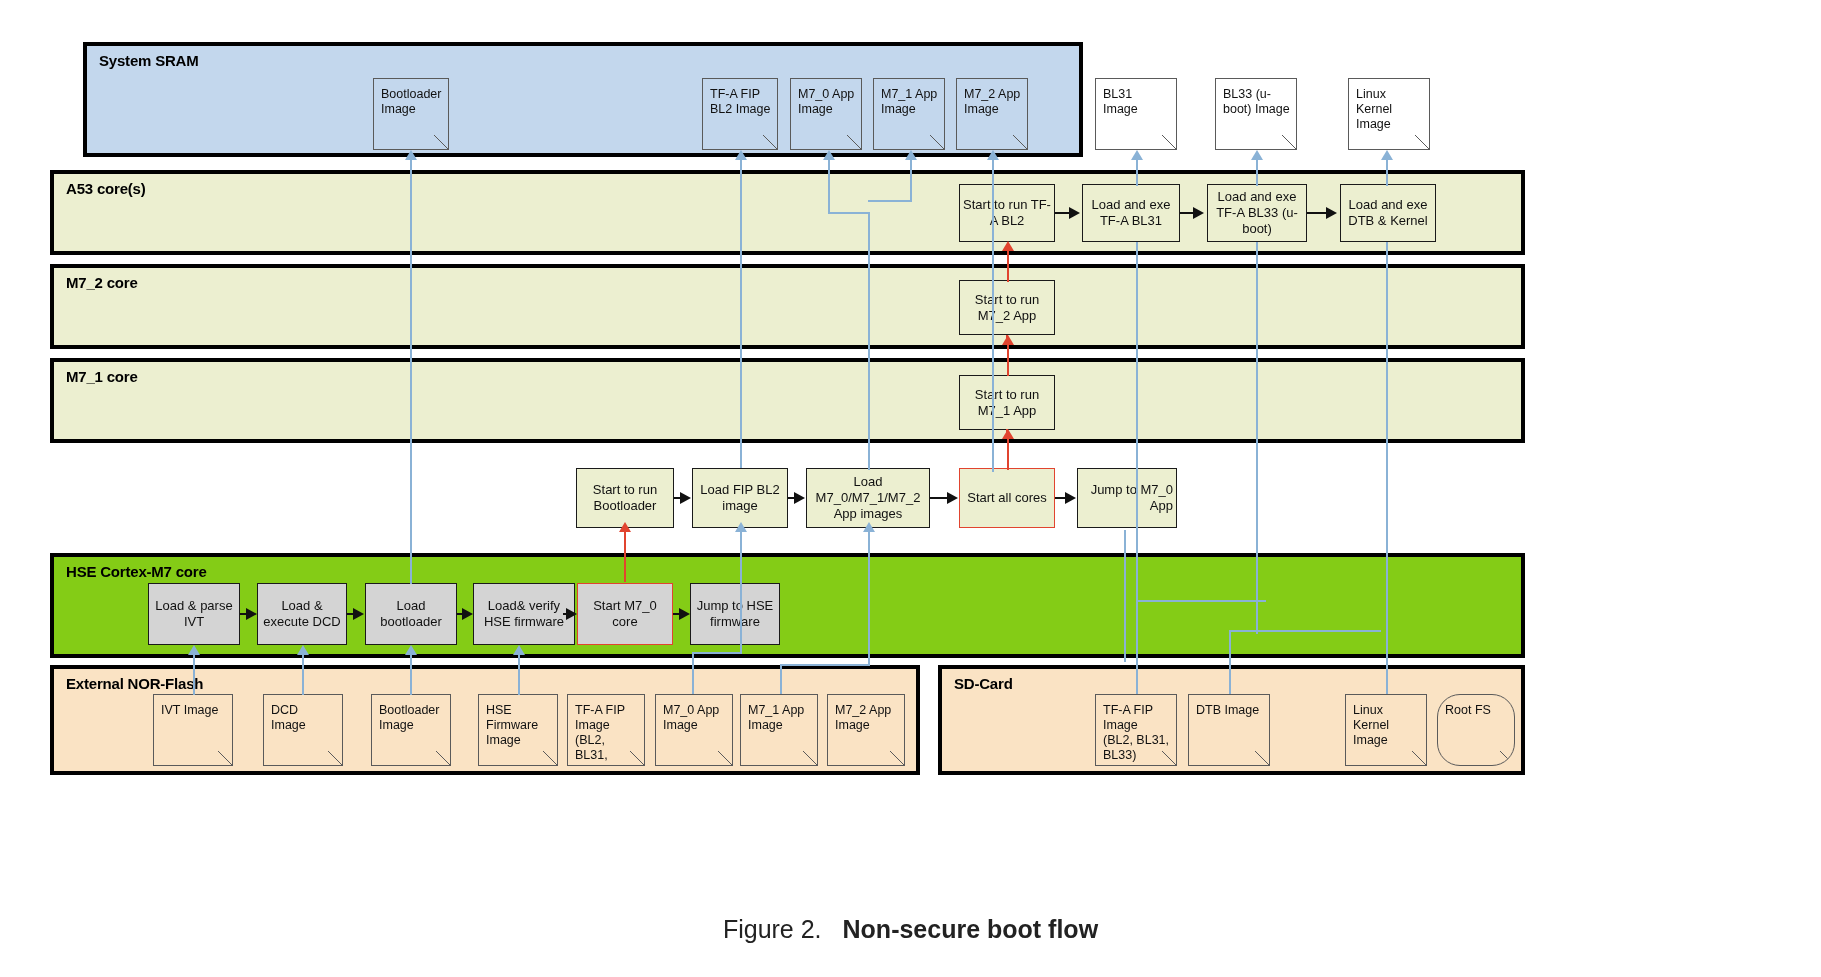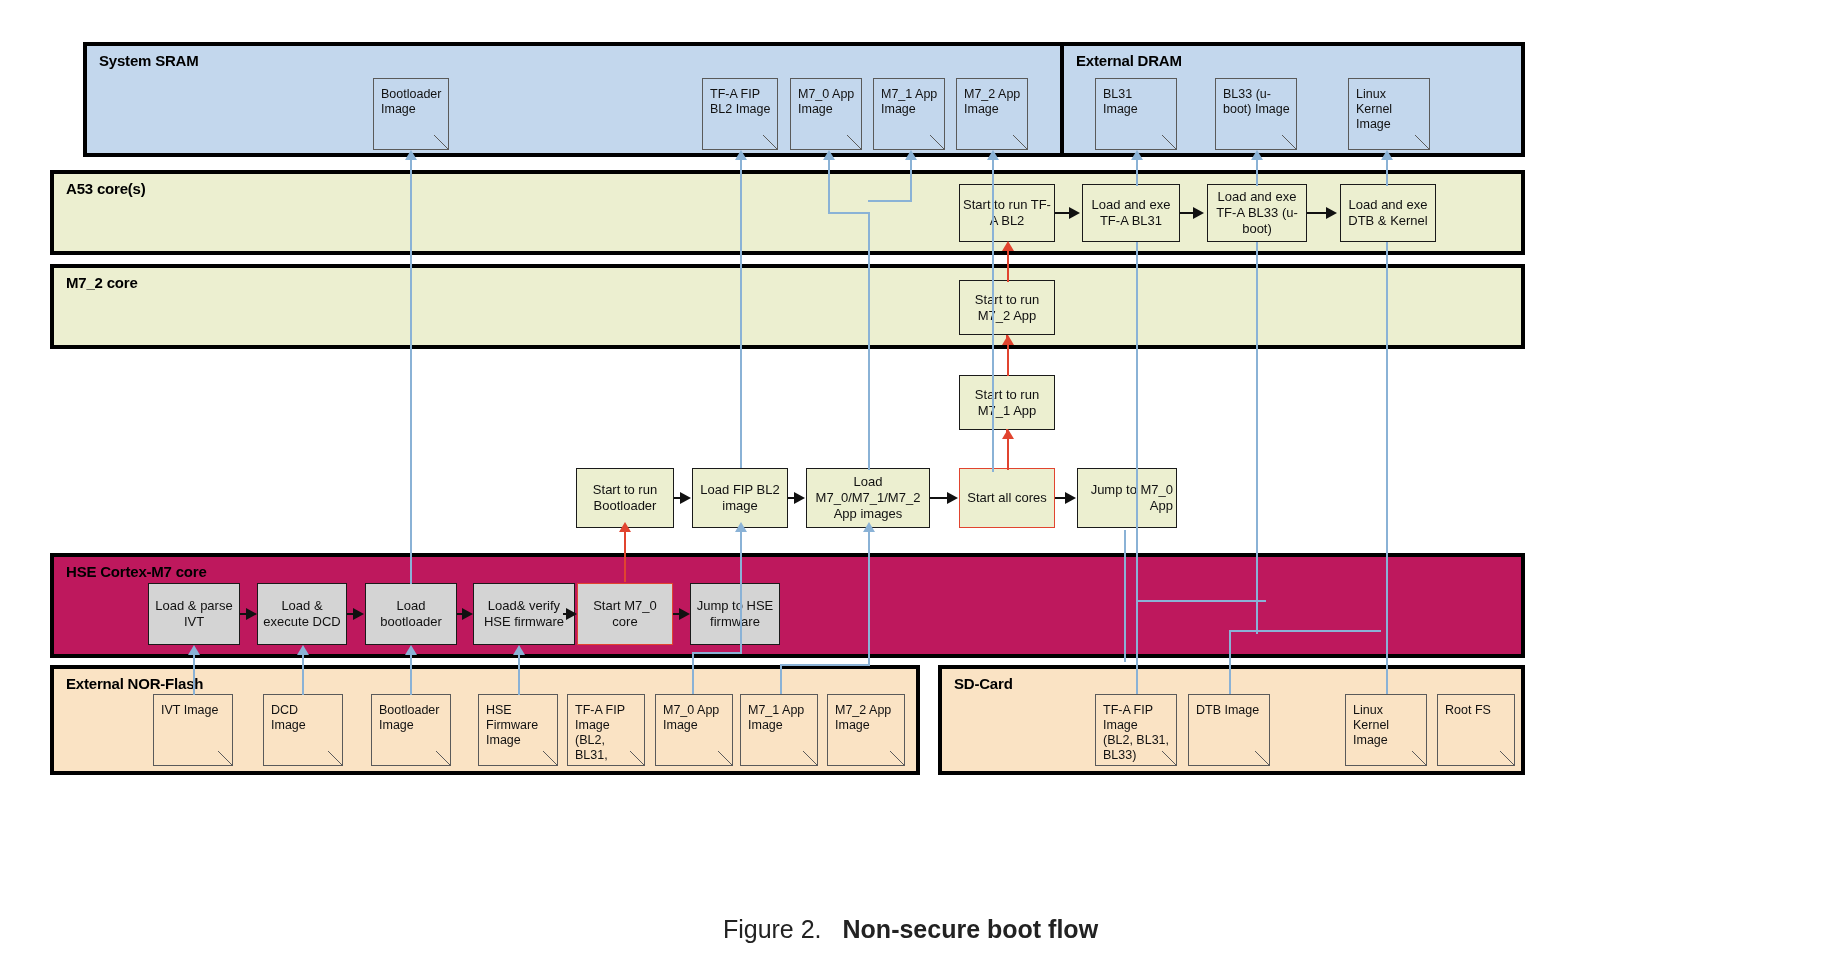--- a/index.html
+++ b/index.html
@@ -17,21 +17,21 @@
     box-sizing:border-box;
   }
   .band-label{
     position:absolute;left:12px;top:6px;
     font-size:15px;font-weight:bold;color:#000;
     letter-spacing:-0.2px;white-space:nowrap;
   }
   .band.sram   {background:#c3d7ed;margin-left:33px;}
   .band.dram   {background:#c3d7ed;}
   .band.core   {background:#ecefd0;}
-  .band.hse    {background:#be185d;}
+  .band.hse    {background:#84cc16;}
   .band.flash  {background:#fae3c4;}
   .band.sd     {background:#fae3c4;}
 
   
   .doc{
     position:absolute;
     border:1px solid #5a5a5a;
     box-sizing:border-box;
     font-size:12.5px;line-height:15px;color:#111;
     padding:8px 6px 0 7px;
@@ -105,23 +105,20 @@
   <div class="doc" style="left:790px;top:78px;width:72px;height:72px;">
     <span>M7_0 App Image</span>
   </div>
   <div class="doc" style="left:873px;top:78px;width:72px;height:72px;">
     <span>M7_1 App Image</span>
   </div>
   <div class="doc" style="left:956px;top:78px;width:72px;height:72px;">
     <span>M7_2 App Image</span>
   </div>
 
-  <div class="band dram" style="left:1060px;top:42px;width:465px;height:115px;">
-    <div class="band-label">External DRAM</div>
-  </div>
   <div class="doc" style="left:1095px;top:78px;width:82px;height:72px;">
     <span>BL31 Image</span>
   </div>
   <div class="doc" style="left:1215px;top:78px;width:82px;height:72px;">
     <span>BL33 (u-boot) Image</span>
   </div>
   <div class="doc" style="left:1348px;top:78px;width:82px;height:72px;">
     <span>Linux Kernel Image</span>
   </div>
 
@@ -148,20 +145,23 @@
   <div class="ln h blk" style="left:1307px;top:212px;width:20px;"></div>
   <div class="arrow right-blk" style="left:1326px;top:207px;"></div>
 
   <div class="band core" style="left:50px;top:264px;width:1475px;height:85px;">
     <div class="band-label">M7_2 core</div>
   </div>
   <div class="proc" style="left:959px;top:280px;width:96px;height:55px;">
     <span>Start to run M7_2 App</span>
   </div>
 
+  <div class="band core" style="left:50px;top:358px;width:1475px;height:85px;">
+    <div class="band-label">M7_1 core</div>
+  </div>
   <div class="proc" style="left:959px;top:375px;width:96px;height:55px;">
     <span>Start to run M7_1 App</span>
   </div>
 
   <div class="proc" style="left:576px;top:468px;width:98px;height:60px;">
     <span>Start to run Bootloader</span>
   </div>
   <div class="proc" style="left:692px;top:468px;width:96px;height:60px;">
     <span>Load FIP BL2 image</span>
   </div>
@@ -248,21 +248,21 @@
   </div>
   <div class="doc" style="left:1095px;top:694px;width:82px;height:72px;">
     <span>TF-A FIP Image (BL2, BL31, BL33)</span>
   </div>
   <div class="doc" style="left:1188px;top:694px;width:82px;height:72px;">
     <span>DTB Image</span>
   </div>
   <div class="doc" style="left:1345px;top:694px;width:82px;height:72px;">
     <span>Linux Kernel Image</span>
   </div>
-  <div class="doc" style="left:1437px;top:694px;width:78px;height:72px;">
+  <div class="doc" style="left:1437px;top:694px;width:78px;height:72px;border-radius:23px;">
     <span>Root FS</span>
   </div>
 
   <div class="ln v" style="left:193px;top:655px;height:40px;"></div>
   <div class="arrow up-blue" style="left:188px;top:645px;"></div>
 
   <div class="ln v" style="left:302px;top:655px;height:40px;"></div>
   <div class="arrow up-blue" style="left:297px;top:645px;"></div>
 
   <div class="ln v" style="left:410px;top:655px;height:40px;"></div>

